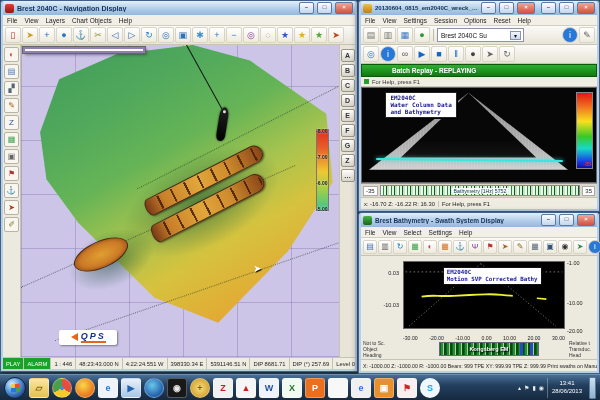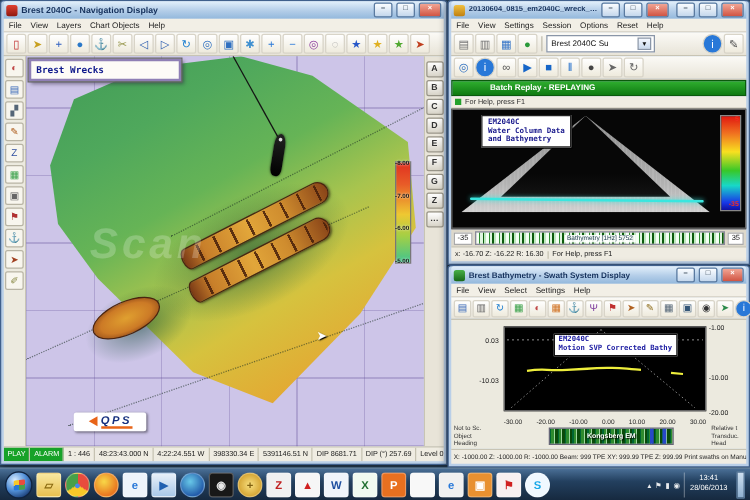--- a/index.html
+++ b/index.html
@@ -208,40 +208,38 @@
         <div class="wreck wreck1">
             <span class="ribs"></span>
           </div>
         <div class="wreck wreck2">
             <span class="ribs"></span>
           </div>
         <div class="wreck3"></div>
         <div class="vline"></div>
         <div class="vessel"></div>
         <div class="mapinfo">
-          <div class="t">Brest Wrecks</div>
           <div>
 
 
             </div>
         </div>
         <div class="mapscale">
           <div class="lbls">
 
           <span>-8.00</span>
               <span>-7.00</span>
               <span>-6.00</span>
               <span>-5.00</span>
             </div>
         </div>
         <div class="qps">
           <span class="tri"></span>
           <span class="txt">QPS</span>
         </div>
-        <div class="wm-map">Scan</div>
         <div class="cursor">➤</div>
       </div>
       <div class="strip-right">
 
       <span class="letterbtn">A</span>
           <span class="letterbtn">B</span>
           <span class="letterbtn">C</span>
           <span class="letterbtn">D</span>
           <span class="letterbtn">E</span>
           <span class="letterbtn">F</span>

